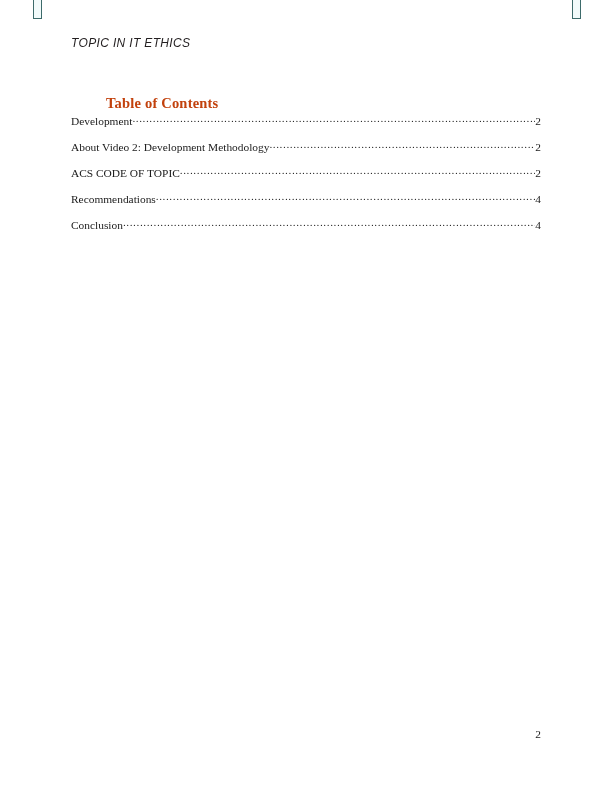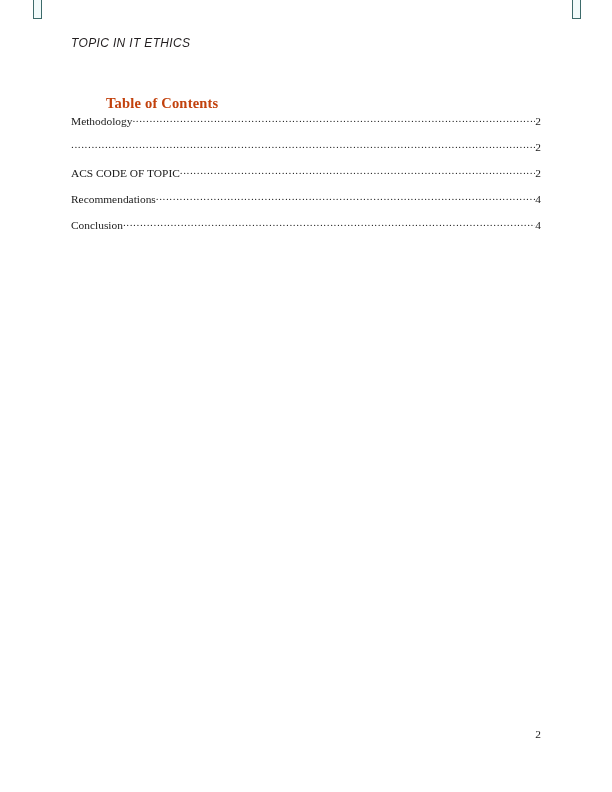--- a/index.html
+++ b/index.html
@@ -122,26 +122,27 @@
   <div class="corner-mark left"></div>
   <div class="corner-mark right"></div>
 
   <div class="doc-header">TOPIC IN IT ETHICS</div>
 
   <div class="toc-title">Table of Contents</div>
 
   <div class="toc-list">
 
     <div class="toc-entry">
-      <span class="toc-label">Methodology</span>
+      <span class="toc-label">Development</span>
       <span class="toc-leader"></span>
       <span class="toc-page">2</span>
     </div>
 
     <div class="toc-entry">
+      <span class="toc-label">About Video 2: Development Methodology</span>
       <span class="toc-leader"></span>
       <span class="toc-page">2</span>
     </div>
 
     <div class="toc-entry">
       <span class="toc-label">ACS CODE OF TOPIC</span>
       <span class="toc-leader"></span>
       <span class="toc-page">2</span>
     </div>
 

